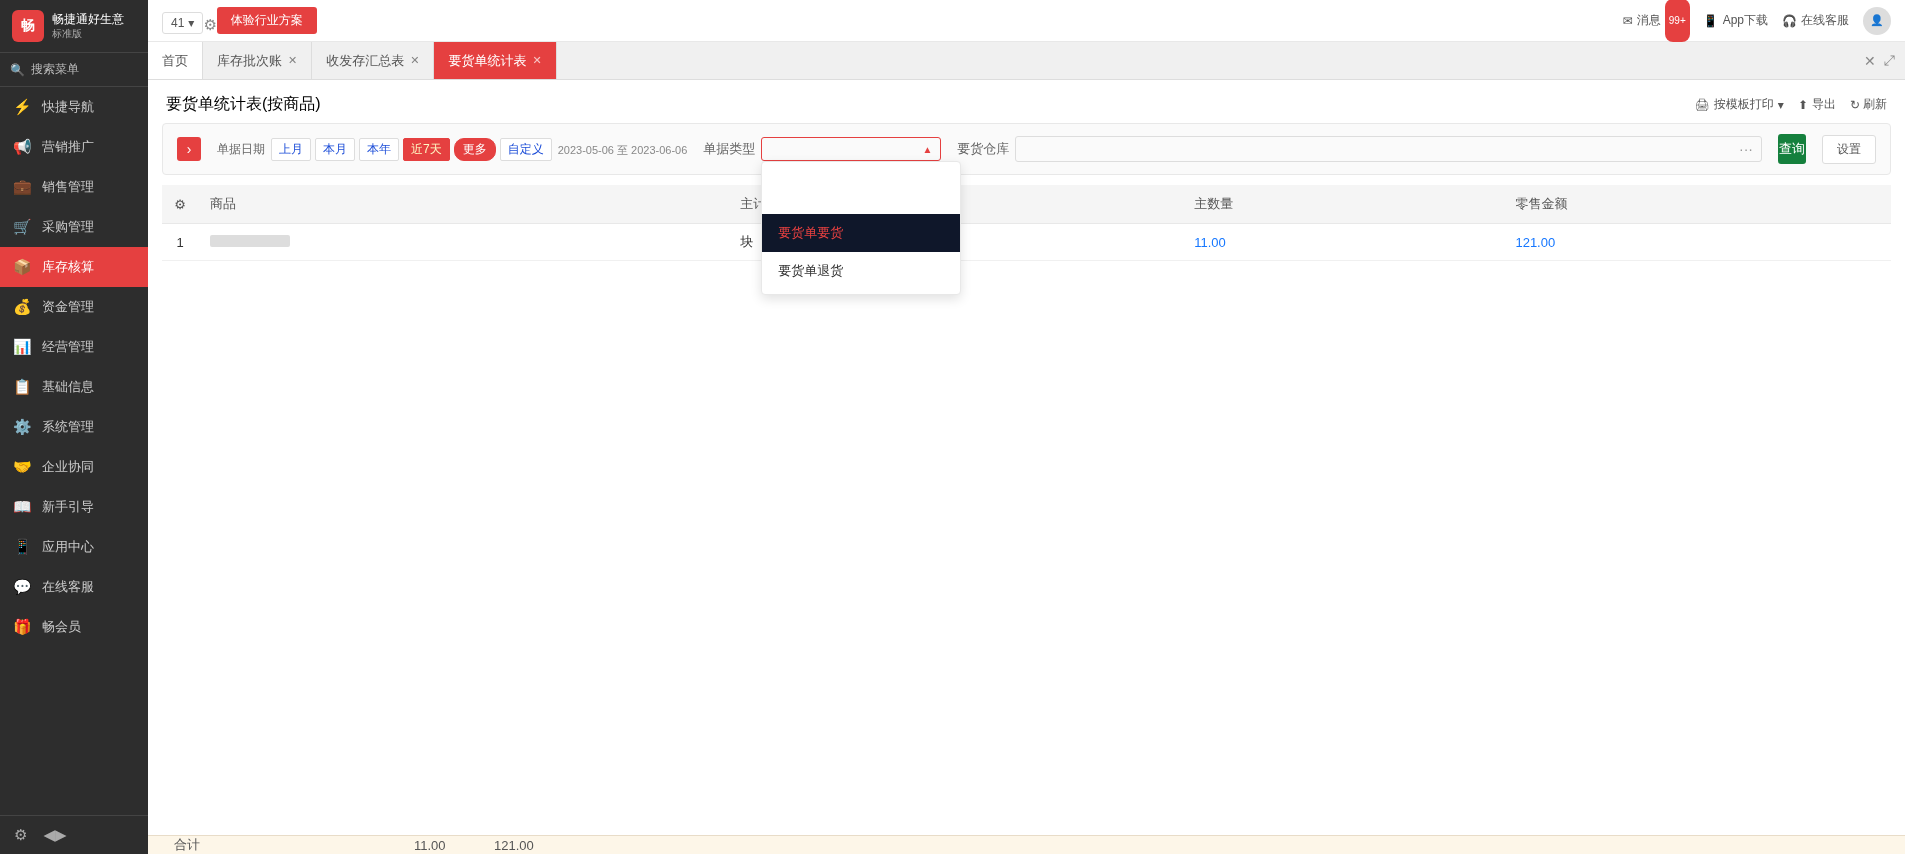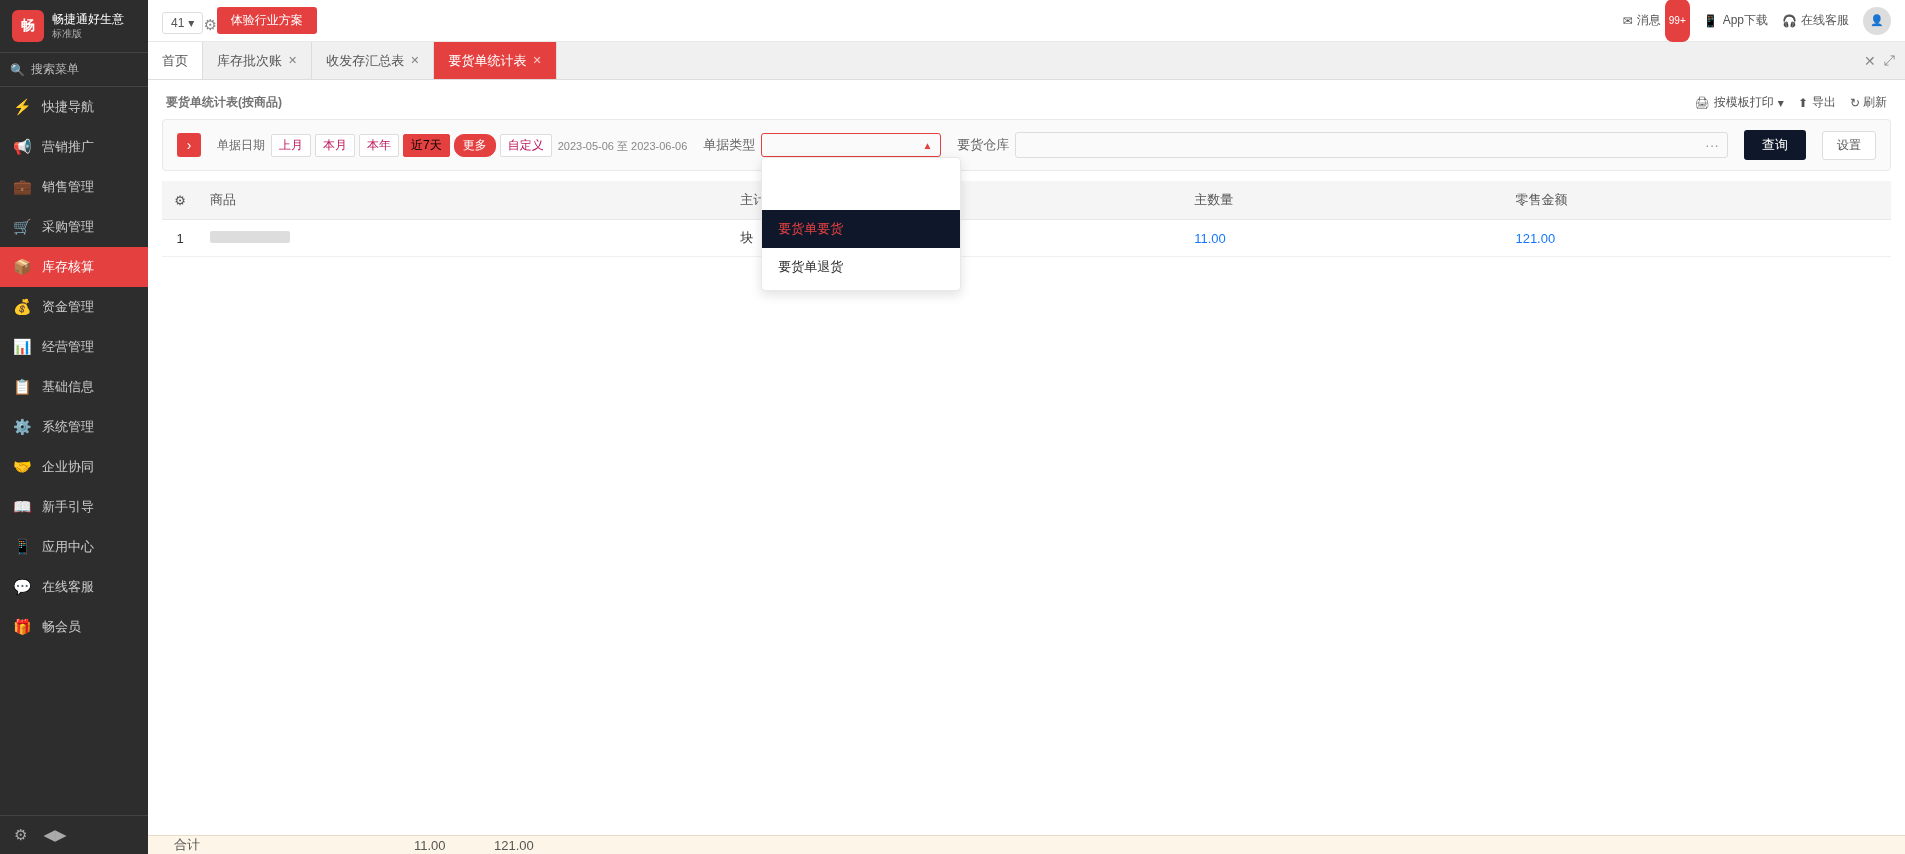--- a/index.html
+++ b/index.html
@@ -216,23 +216,23 @@
 
     
     .page-header {
       padding: 14px 18px 8px;
       display: flex;
       align-items: center;
       justify-content: space-between;
       flex-shrink: 0;
     }
     .page-title {
-      font-size: 12px;
-      font-weight: bold;
-      color: #737373;
+      font-size: 16px;
+      font-weight: normal;
+      color: #000000;
     }
     .page-actions {
       display: flex;
       align-items: center;
       gap: 14px;
     }
     .page-actions .action-link {
       display: flex;
       align-items: center;
       gap: 4px;
@@ -277,23 +277,23 @@
     }
     .filter-label { color: #666; white-space: nowrap; }
     .date-btns { display: flex; gap: 4px; }
     .date-btn {
       padding: 2px 7px;
       border: 1px solid #ddd;
       border-radius: 2px;
       background: white;
       cursor: pointer;
       font-size: 12px;
-      color: #be185d;
-    }
-    .date-btn.active { background: #e54040; color: #000000; border-color: #e54040; text-align: right; }
+      color: #1d4ed8;
+    }
+    .date-btn.active { background: #e54040; color: #fef9c3; border-color: #e54040; text-align: right; }
     .date-btn.custom-more {
       background: #e54040;
       color: white;
       border-color: #e54040;
       border-radius: 10px;
       padding: 2px 8px;
     }
     .date-range-text { font-size: 11px; color: #888; margin-top: 2px; }
     .filter-type-group {
       display: flex;
@@ -335,24 +335,24 @@
       font-size: 12px;
       flex: 1;
       display: flex;
       align-items: center;
       justify-content: space-between;
       cursor: pointer;
     }
     .warehouse-more { color: #999; cursor: pointer; font-size: 14px; }
 
     .query-btn {
-      background: #0f172a;
+      background: #15803d;
       color: white;
       border: none;
-      padding: 6px 18px;
+      padding: 6px 1px;
       border-radius: 3px;
       font-size: 13px;
       cursor: pointer;
     }
     .set-btn {
       background: white;
       color: #555;
       border: 1px solid #ddd;
       padding: 5px 14px;
       border-radius: 3px;

